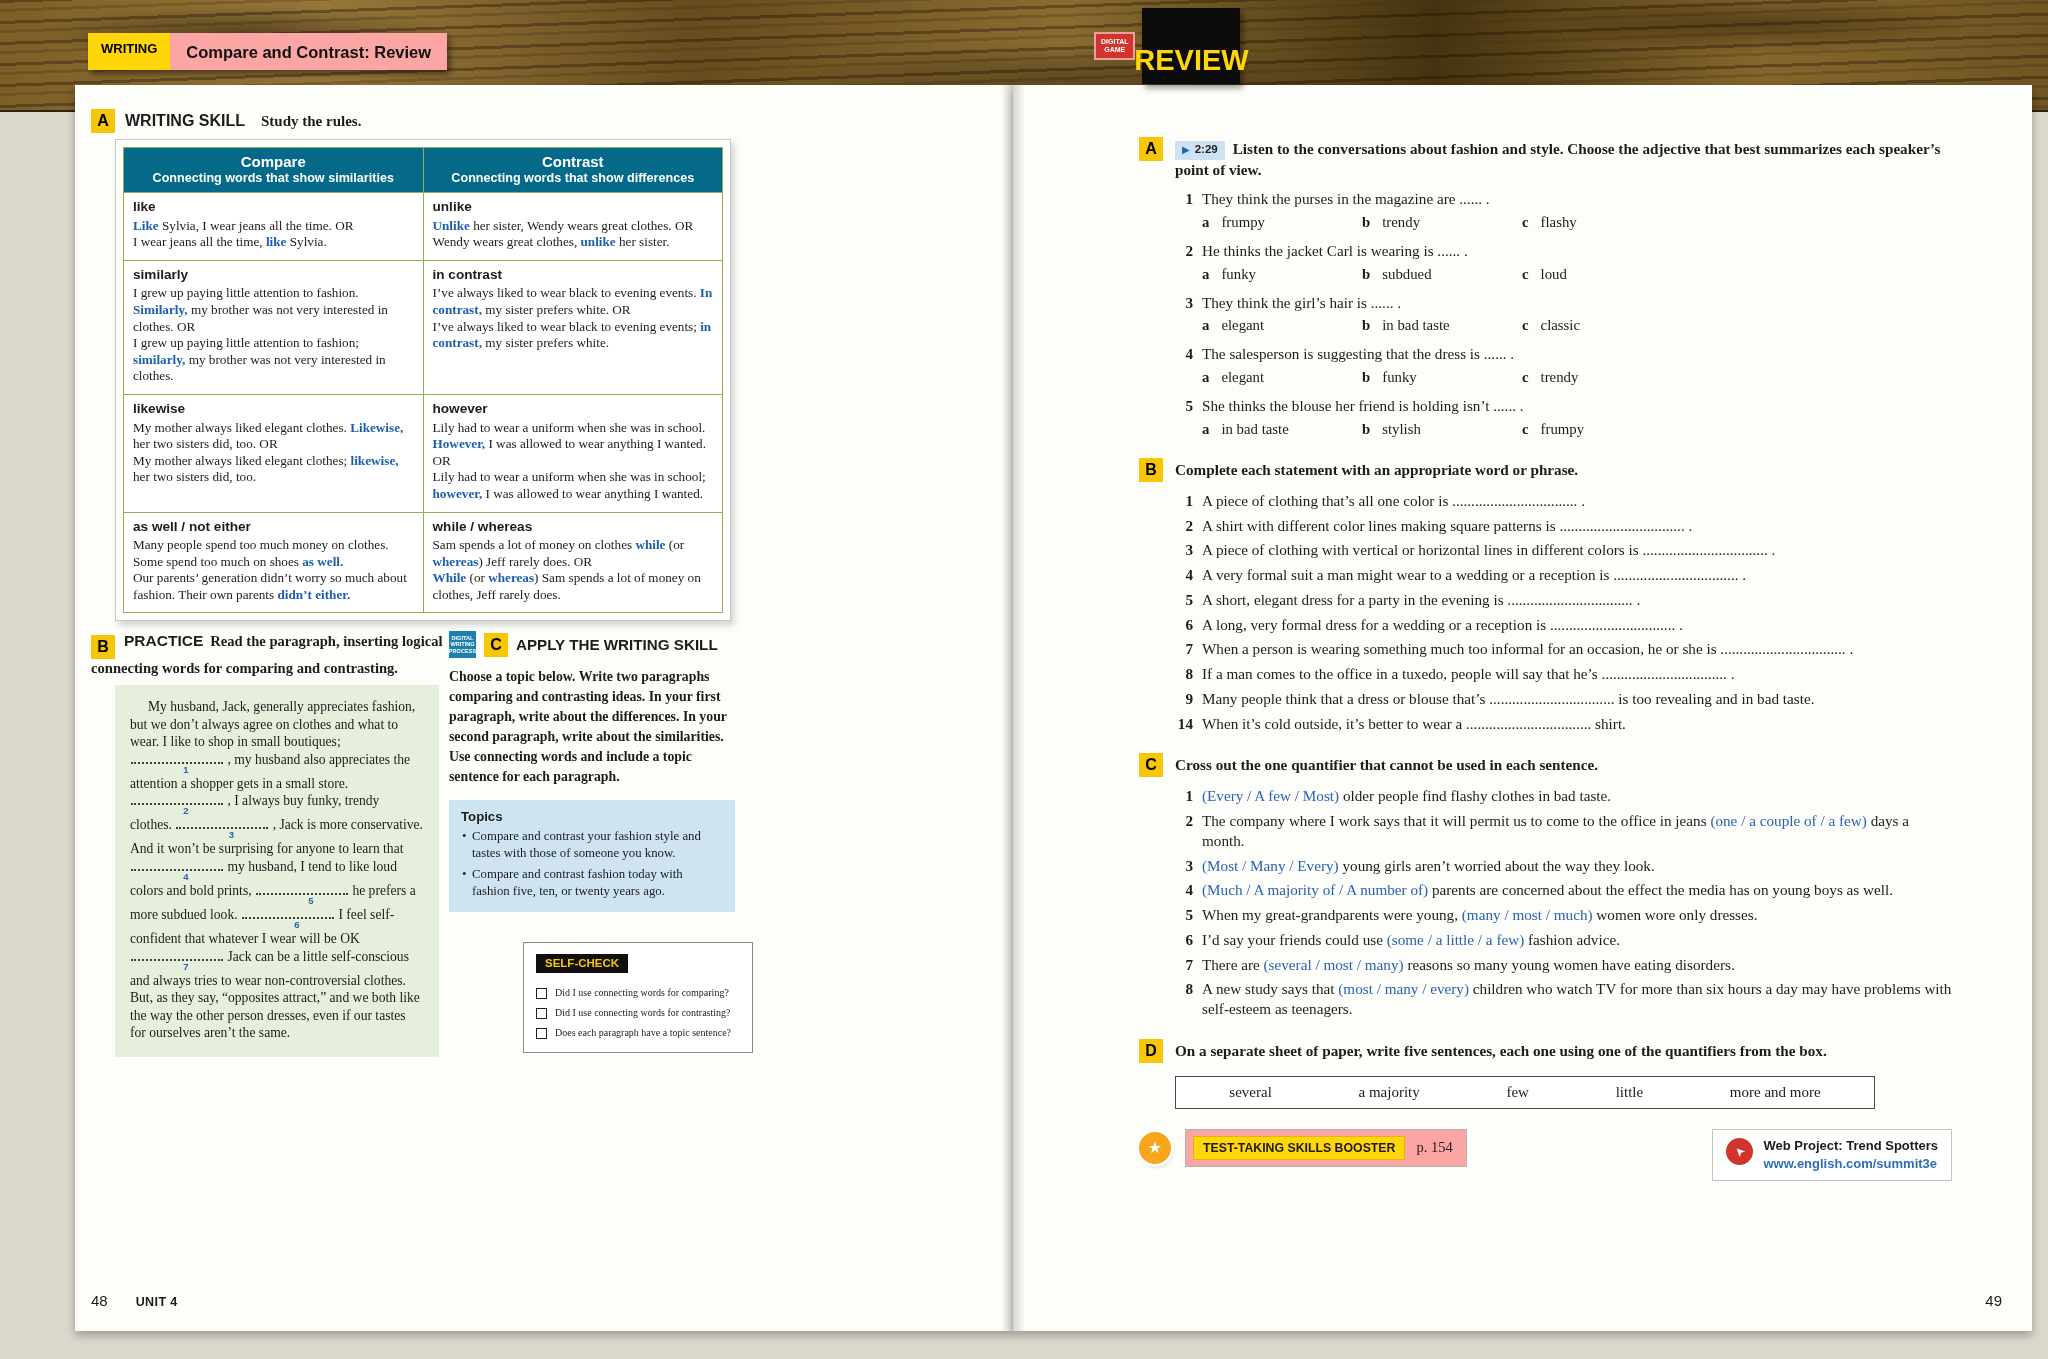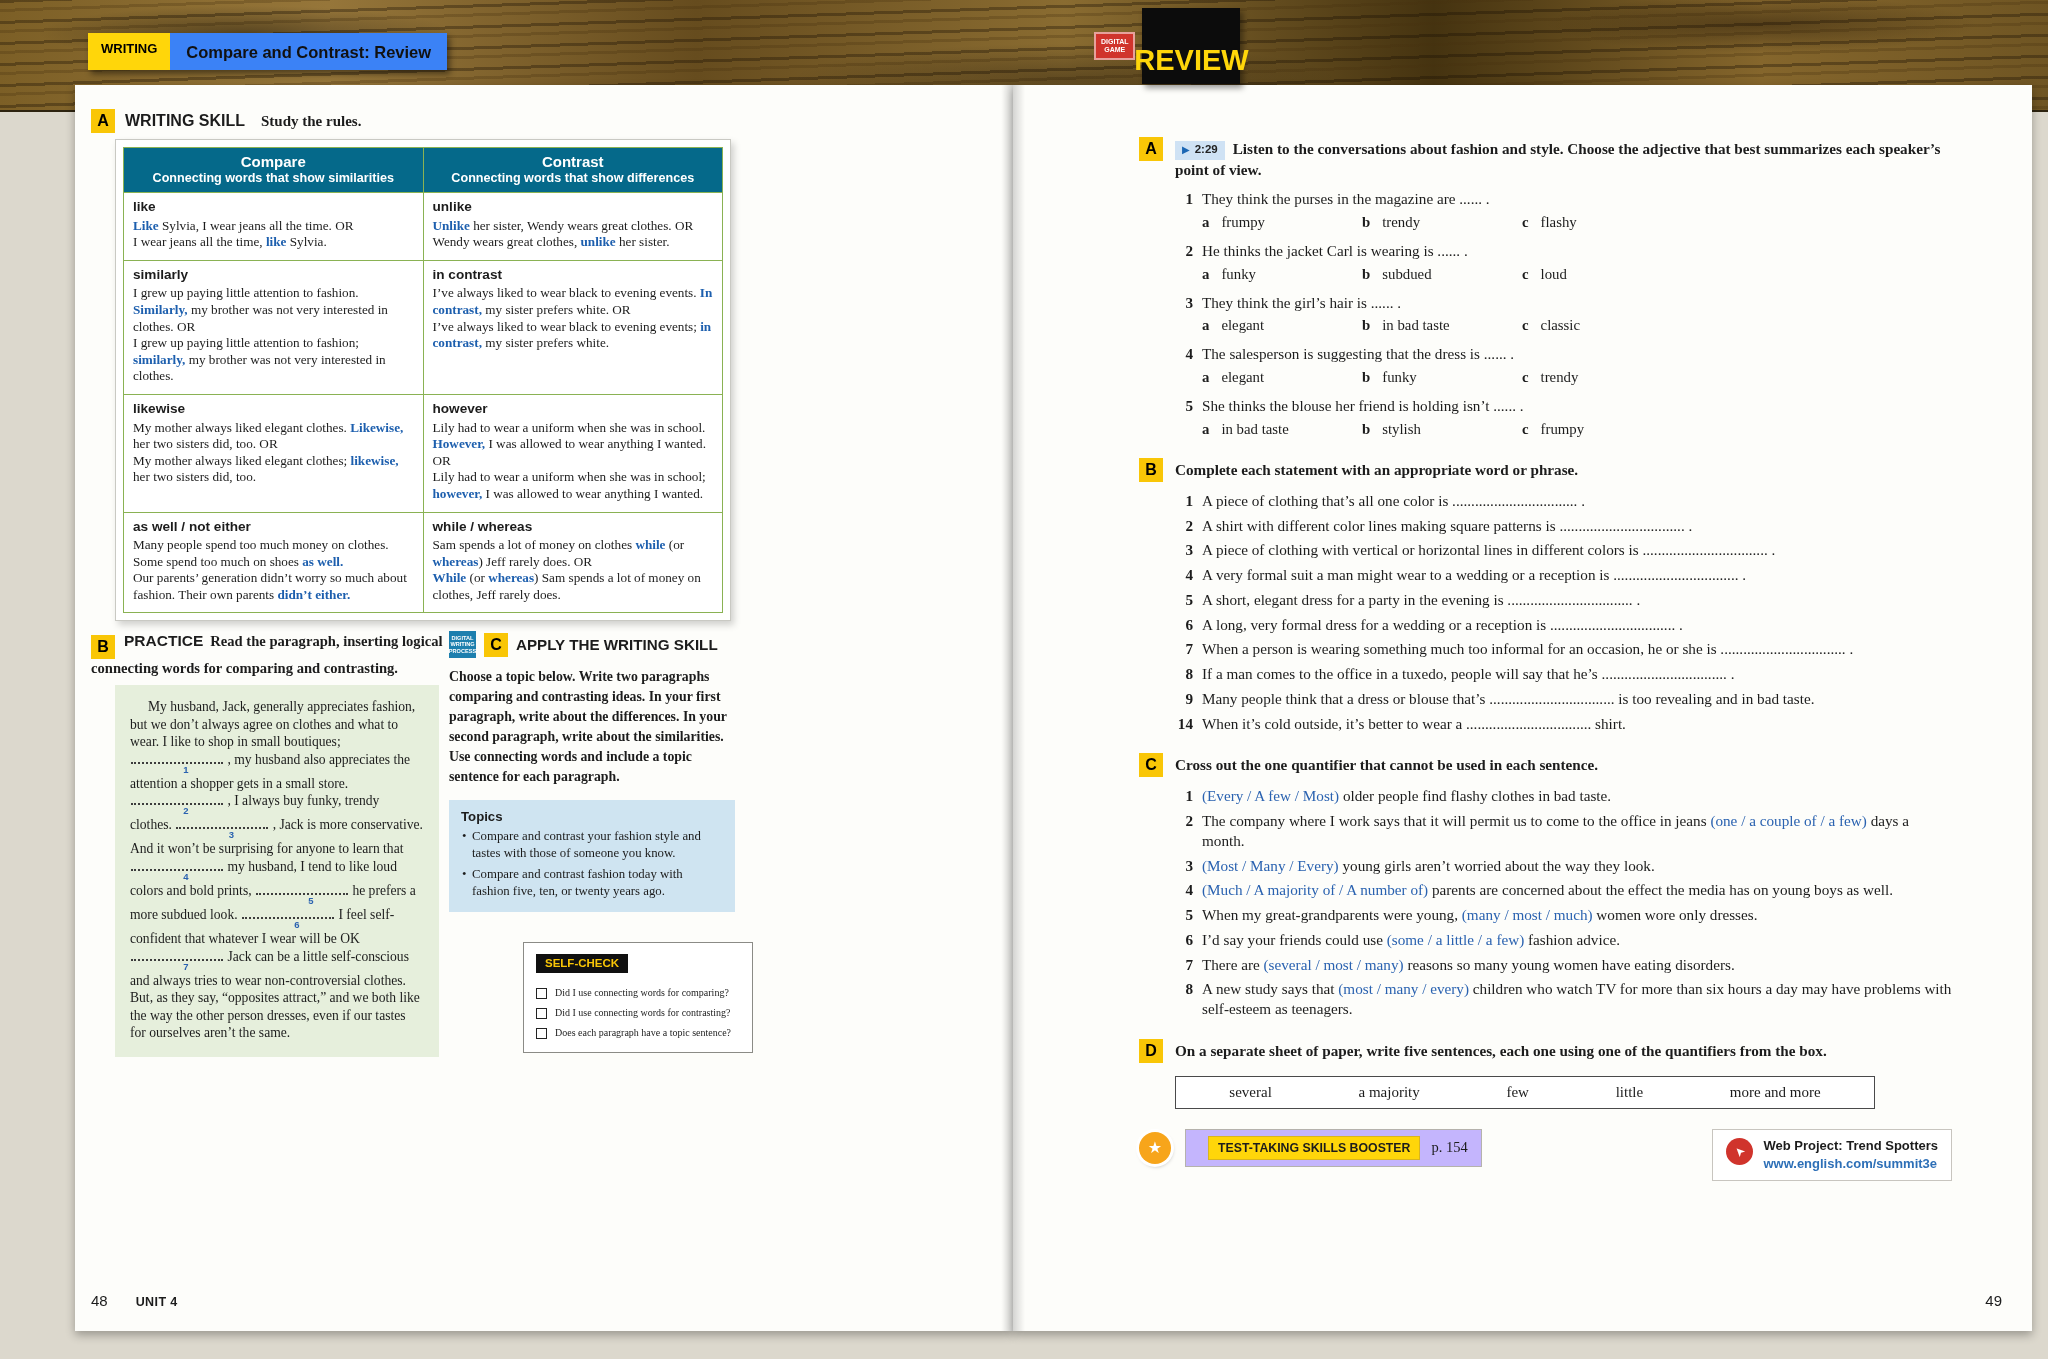--- a/index.html
+++ b/index.html
@@ -14,21 +14,21 @@
       radial-gradient(ellipse 420px 55px at 52% 72%, rgba(10,5,0,.33), transparent 65%),
       radial-gradient(ellipse 360px 48px at 86% 22%, rgba(30,18,4,.45), transparent 60%),
       repeating-linear-gradient(178deg, rgba(25,15,3,.35) 0 3px, rgba(0,0,0,0) 3px 9px, rgba(70,48,14,.28) 9px 12px, rgba(0,0,0,0) 12px 21px),
       linear-gradient(90deg,#7c5f26 0%,#96763a 16%,#664c1e 34%,#8a6c31 52%,#453310 70%,#85662c 86%,#6f5523 100%);
     border-bottom:2px solid #2e2410; }
 
   .writing-tab-group { position:absolute; left:88px; top:33px; display:flex; z-index:10;
     box-shadow:3px 4px 6px rgba(0,0,0,.45); }
   .writing-tab { background:#ffd60a; color:#000; padding:8px 13px;
     font-family:Liberation Sans, sans-serif; font-weight:bold; font-size:13px; }
-  .writing-title { background:#3b82f6; color:#111; padding:10px 16px 8px;
+  .writing-title { background:#fca5a5; color:#111; padding:10px 16px 8px;
     font-family:"Liberation Sans",sans-serif; font-weight:bold; font-size:16.5px; }
 
   .review-group { position:absolute; left:1094px; top:8px; display:flex; align-items:flex-end; gap:7px; z-index:10; }
   .digital-game-badge { background:#d0342c; color:#fff; text-align:center;
     font-family:"Liberation Sans",sans-serif; font-weight:bold; font-size:7px; line-height:8px;
     padding:4px 5px; border:2px solid #e6a19c; margin-bottom:24px; white-space:pre-line; }
   .review-tab { background:#0c0c0c; color:#ffd60a; width:98px; height:76px;
     display:flex; align-items:flex-end; justify-content:center; padding-bottom:7px;
     font-family:"Liberation Sans",sans-serif; font-weight:bold; font-size:29px; letter-spacing:0px;
     box-shadow:3px 4px 6px rgba(0,0,0,.4); }
@@ -120,22 +120,22 @@
   .optletter { font-weight:bold; margin-right:12px; }
 
   .quant-box { border:1.5px solid #4a4a4a; background:#fff; display:flex; width:700px;
     justify-content:space-around; padding:7px 10px; margin-top:13px; font-size:15px; }
 
   .rp-footer { display:flex; justify-content:space-between; align-items:flex-start; margin-top:18px; }
   .booster-wrap { display:flex; align-items:center; gap:14px; }
   .star-badge { width:32px; height:32px; border-radius:50%; background:#f7a51b; color:#fff;
     display:flex; align-items:center; justify-content:center; font-size:16px;
     box-shadow:0 0 0 3px #fff, 1px 2px 4px rgba(0,0,0,.35); }
-  .booster-box { display:flex; align-items:center; gap:11px; border:1px solid #b5b2ac; background:#c4b5fd;
-    padding:6px 13px 6px 22px; }
+  .booster-box { display:flex; align-items:center; gap:11px; border:1px solid #b5b2ac; background:#fca5a5;
+    padding:6px 13px 6px 7px; }
   .booster-label { background:#ffd60a; border:1px solid #d9b51e; padding:4px 9px;
     font-family:"Liberation Sans",sans-serif; font-weight:bold; font-size:12.3px; }
   .booster-page { font-size:14.5px; }
   .webproject { display:flex; align-items:flex-start; gap:10px; border:1px solid #c8c5bf; background:#fff;
     padding:8px 13px 9px; }
   .wp-icon { width:27px; height:27px; border-radius:50%; background:#d0342c; color:#fff; flex:none;
     display:flex; align-items:center; justify-content:center; font-size:12px; }
   .wp-icon span { display:inline-block; transform:rotate(-135deg); }
   .wp-title { font-family:"Liberation Sans",sans-serif; font-weight:bold; font-size:13px; }
   .wp-link  { font-family:"Liberation Sans",sans-serif; font-weight:bold; font-size:13px; color:#2d6fb7; margin-top:3px; }

